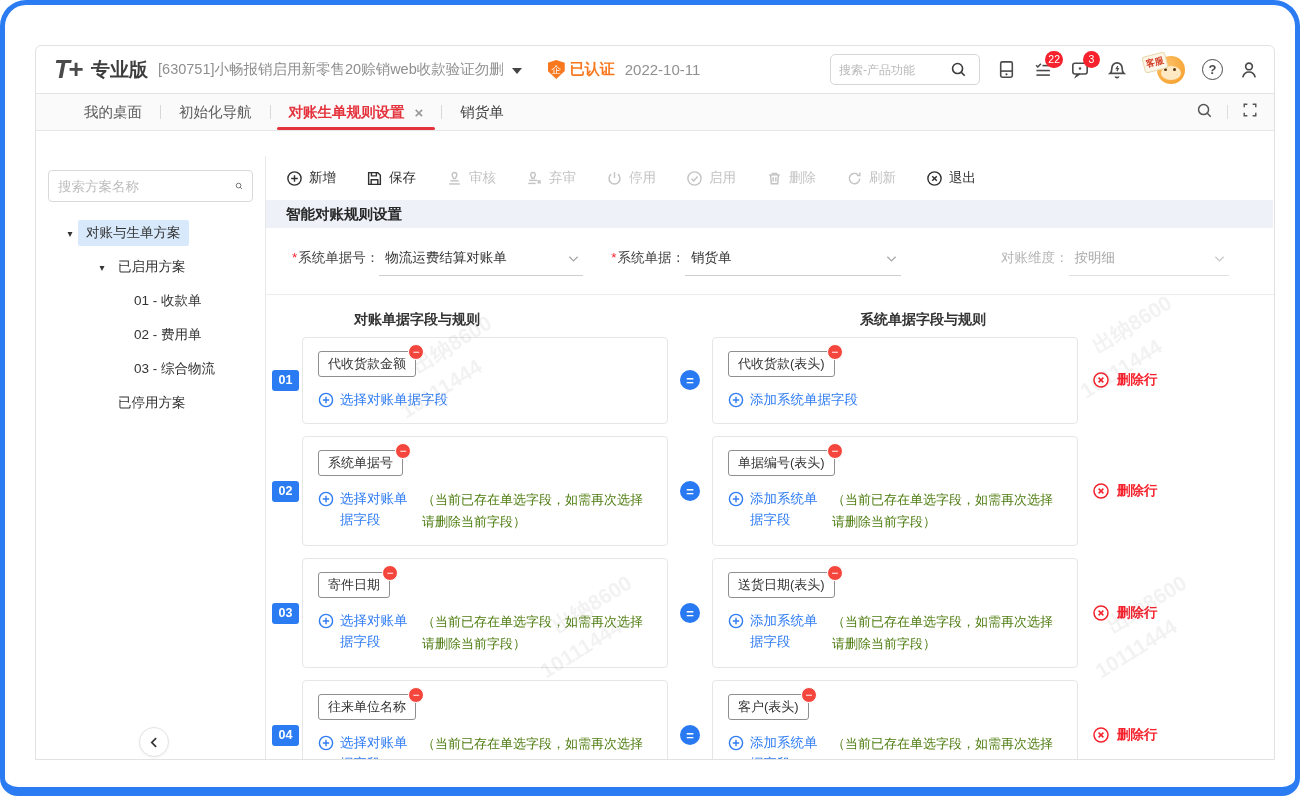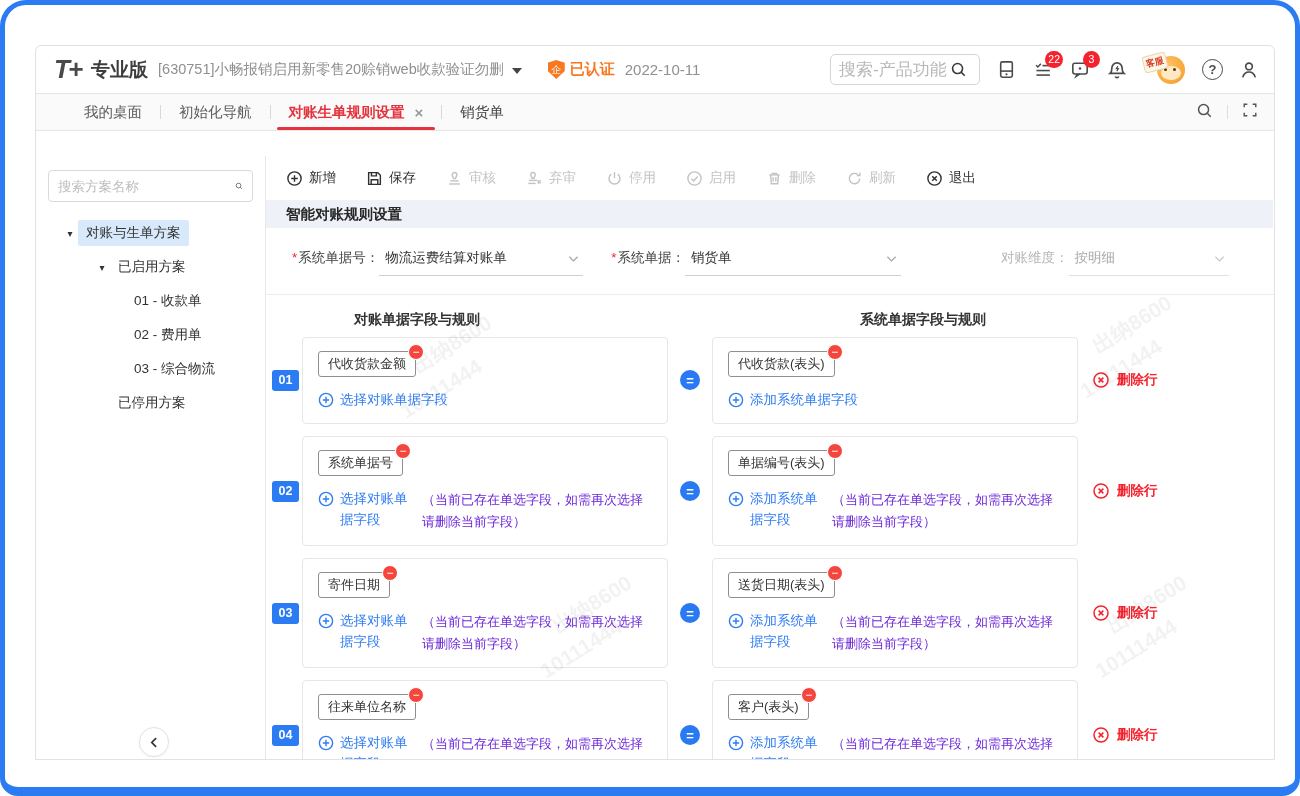--- a/index.html
+++ b/index.html
@@ -16,21 +16,21 @@
   .logo { font-weight:bold; font-style:italic; font-size:26px; color:#4a4a4a; letter-spacing:-2px; margin-right:10px; }
   .edition { font-size:19px; font-weight:bold; color:#3d3d3d; margin-right:10px; }
   .account { font-size:14.5px; color:#8f8f8f; white-space:nowrap; }
   .acct-caret { width:0; height:0; border-left:5px solid transparent; border-right:5px solid transparent; border-top:6px solid #444; margin:2px 0 0 8px; display:inline-block; }
   .cert { display:flex; align-items:center; margin-left:26px; }
   .shield { width:17px; height:19px; background:#f7781e; color:#fff; font-size:10px; display:flex; align-items:center; justify-content:center; clip-path:polygon(50% 0,100% 15%,100% 58%,50% 100%,0 58%,0 15%); margin-right:5px; }
   .cert-txt { color:#f7781e; font-size:15px; font-weight:bold; margin-right:10px; }
   .cert-date { color:#909090; font-size:15px; }
   .hdr-right { margin-left:auto; display:flex; align-items:center; gap:15px; }
   .hdr-search { display:flex; align-items:center; border:1px solid #d6d6d6; border-radius:5px; height:31px; width:150px; padding:0 8px; }
-  .hdr-search input { border:none; outline:none; width:108px; font-size:17px; color:#333; font-family:inherit; }
+  .hdr-search input { border:none; outline:none; width:108px; font-size:12px; color:#333; font-family:inherit; }
   .hdr-search input::placeholder { color:#b8b8b8; }
   .hicon { position:relative; width:22px; height:22px; color:#4a4a4a; display:flex; align-items:center; justify-content:center; cursor:pointer; }
   .badge { position:absolute; top:-8px; right:-9px; min-width:17px; height:17px; padding:0 3px; background:#f5222d; color:#fff; border-radius:9px; font-size:10.5px; display:flex; align-items:center; justify-content:center; }
   .qmark { width:21px; height:21px; border:1.6px solid #4a4a4a; border-radius:50%; font-size:13px; font-weight:bold; color:#4a4a4a; display:flex; align-items:center; justify-content:center; }
   .mascot { position:relative; width:44px; height:32px; }
   .mascot .head { position:absolute; right:2px; top:2px; width:28px; height:28px; background:radial-gradient(circle at 35% 35%, #fdc36a, #f59a23); border-radius:50%; }
   .mascot .face { position:absolute; right:6px; top:12px; width:20px; height:14px; background:#ffe9c4; border-radius:50%; }
   .mascot .eye { position:absolute; width:3px; height:3px; background:#5a3208; border-radius:50%; top:14px; }
   .mascot .tag { position:absolute; left:0; top:0; background:#fdf6e8; border:1px solid #e8d7ae; color:#d43f27; font-size:9px; font-weight:bold; padding:1px 2px; transform:rotate(-14deg); }
 
@@ -90,21 +90,21 @@
   .colhead { font-size:14px; font-weight:bold; color:#333; padding-left:4px; }
   .rule-row { display:grid; grid-template-columns:30px 366px 44px 366px auto; align-items:stretch; margin-bottom:12px; }
   .rownum { align-self:center; justify-self:start; width:27px; height:21px; background:#2b7bf3; color:#fff; font-size:12.5px; font-weight:bold; border-radius:3px; display:flex; align-items:center; justify-content:center; }
   .card { border:1px solid #e6e6e6; border-radius:4px; background:#fff; padding:13px 14px 12px 15px; }
   .tag { position:relative; display:inline-block; border:1px solid #8f8f8f; border-radius:3px; padding:3px 9px; font-size:13px; color:#333; background:#fff; }
   .minus { position:absolute; top:-8px; right:-9px; width:16px; height:16px; background:#f5463d; color:#fff; border-radius:50%; font-size:12px; line-height:14px; text-align:center; cursor:pointer; border:1px solid #fff; }
   .linkrow { display:flex; align-items:flex-start; gap:12px; margin-top:13px; }
   .addlink { display:flex; align-items:flex-start; gap:6px; color:#2f7cf3; font-size:13.5px; cursor:pointer; text-decoration:none; line-height:1.55; }
   .addlink svg { flex:none; margin-top:2px; }
   .addlink.narrow { width:92px; }
-  .note { flex:1; color:#6d28d9; font-size:13px; line-height:1.7; }
+  .note { flex:1; color:#4d7c0f; font-size:13px; line-height:1.7; }
   .eq { align-self:center; justify-self:center; width:20px; height:20px; border-radius:50%; background:#2979f2; color:#fff; font-size:13px; font-weight:bold; display:flex; align-items:center; justify-content:center; }
   .delrow { align-self:center; display:flex; align-items:center; gap:7px; color:#f5222d; font-size:13.5px; font-weight:bold; margin-left:14px; cursor:pointer; }
 </style>
 </head>
 <body>
 
 <div class="frame">
 <div class="app">
 
   <div class="hdr">

